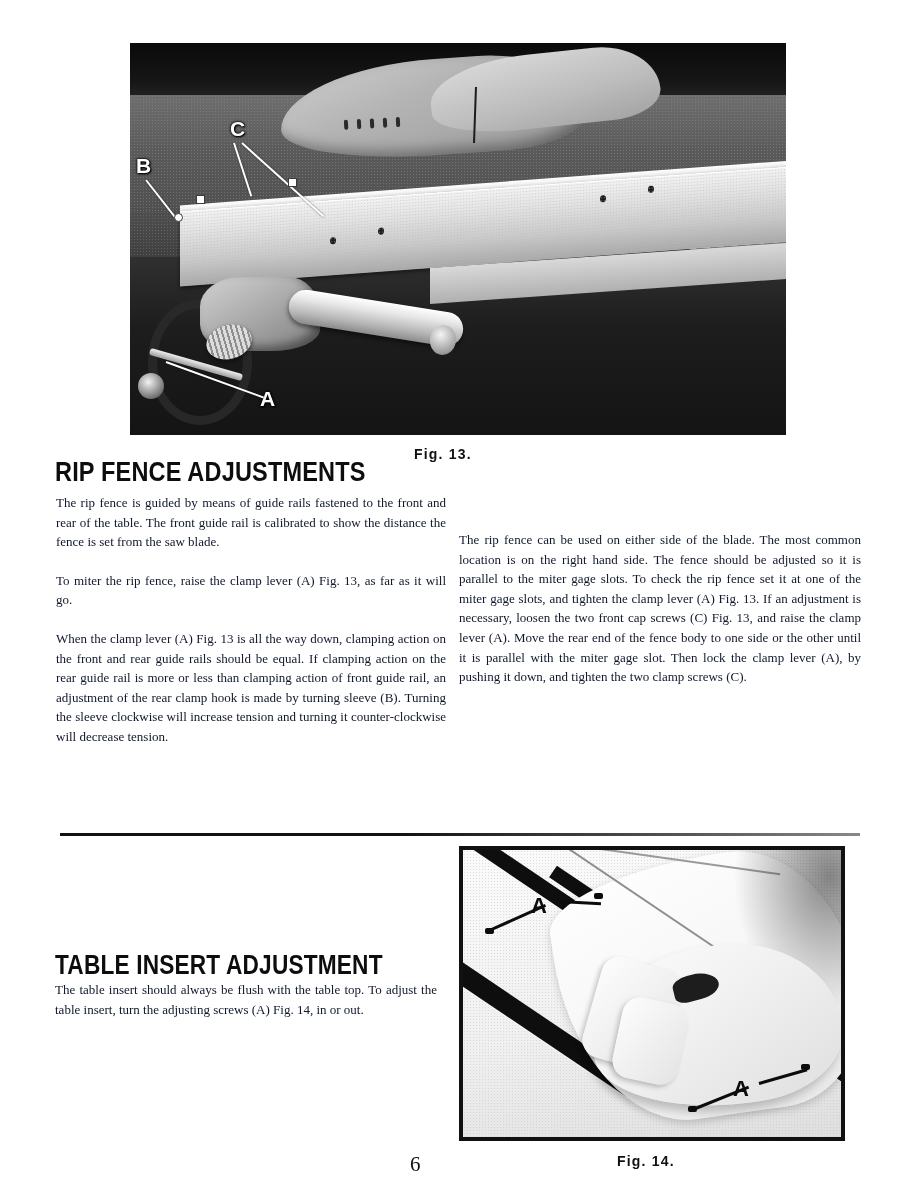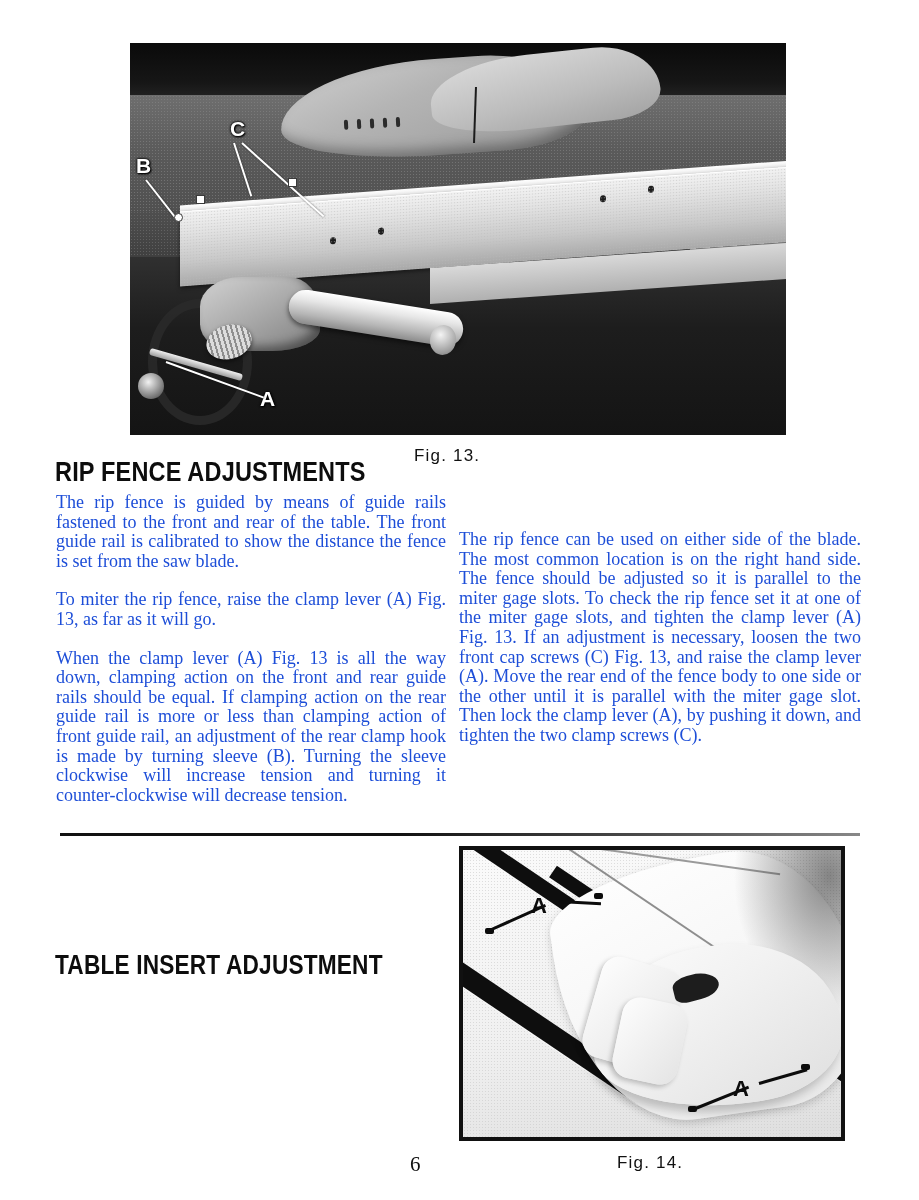--- a/index.html
+++ b/index.html
@@ -144,43 +144,43 @@
     position:absolute;color:#fff;font-family:"Liberation Sans",sans-serif;
     font-weight:bold;font-size:21px;line-height:1;
     text-shadow:0 0 3px #000,0 0 2px #000,1px 1px 2px #000;
   }
   .f13-lead{position:absolute;background:#fff;height:2px;transform-origin:0 50%;box-shadow:0 0 2px rgba(0,0,0,.6);}
   .f13-dot{position:absolute;width:7px;height:7px;background:#fff;border:1px solid #3a3a3a;}
 
   
   .caption{
     position:absolute;font-family:"Liberation Sans",sans-serif;
-    font-weight:normal;font-size:17px;letter-spacing:1.2px;color:#111;
+    font-weight:bold;font-size:14px;letter-spacing:1.2px;color:#111;
   }
 
   
   .h-sec{
     position:absolute;
     font-family:"Liberation Sans",sans-serif;
     font-weight:bold;
     font-size:28px;
     letter-spacing:0.2px;
     color:#0d0d0d;
     transform:scaleX(.84);
     transform-origin:0 50%;
     white-space:nowrap;
   }
 
   
   .col{
     position:absolute;
     font-family:"Liberation Serif", serif;
-    font-size:18px;
+    font-size:13px;
     line-height:19.6px;
-    color:#1d4ed8;
+    color:#0f172a;
     text-align:justify;
     text-justify:inter-word;
   }
   .col p{margin:0 0 19px 0;}
   .col p.tight{margin-bottom:0;}
 
   
   .rule{
     position:absolute;left:60px;top:833px;width:800px;height:3px;
     background:linear-gradient(90deg,#111 0%,#111 42%,#333 60%,#555 78%,#888 100%);
@@ -328,20 +328,23 @@
   </div>
 
   <div class="col" style="left:459px;top:493px;width:402px;">
     <p style="margin-top:37px;">The rip fence can be used on either side of the blade.  The most common location is on the right hand side.  The fence should be adjusted so it is parallel to the miter gage slots.  To check the rip fence set it at one of the miter gage slots, and tighten the clamp lever (A) Fig. 13.  If an adjustment is necessary, loosen the two front cap screws (C) Fig. 13, and raise the clamp lever (A).  Move the rear end of the fence body to one side or the other until it is parallel with the miter gage slot. Then lock the clamp lever (A), by pushing it down, and tighten the two clamp screws (C).</p>
   </div>
 
   <div class="rule"></div>
 
   <h1 class="h-sec" style="left:55px;top:950px;margin:0;font-size:27px;">TABLE INSERT ADJUSTMENT</h1>
 
+  <div class="col" style="left:55px;top:980px;width:382px;">
+    <p class="tight">The table insert should always be flush with the table top.  To adjust the table insert, turn the adjusting screws (A) Fig. 14, in or out.</p>
+  </div>
 
   <div class="fig14">
     <div class="f14-tbl"></div>
     <div class="f14-slot s1"></div>
     <div class="f14-slot s2"></div>
     <div class="f14-slot s3"></div>
     <div class="f14-slot s4"></div>
     <div class="f14-insert"></div>
     <div class="f14-insertedge"></div>
     <div class="f14-insertedge2"></div>

